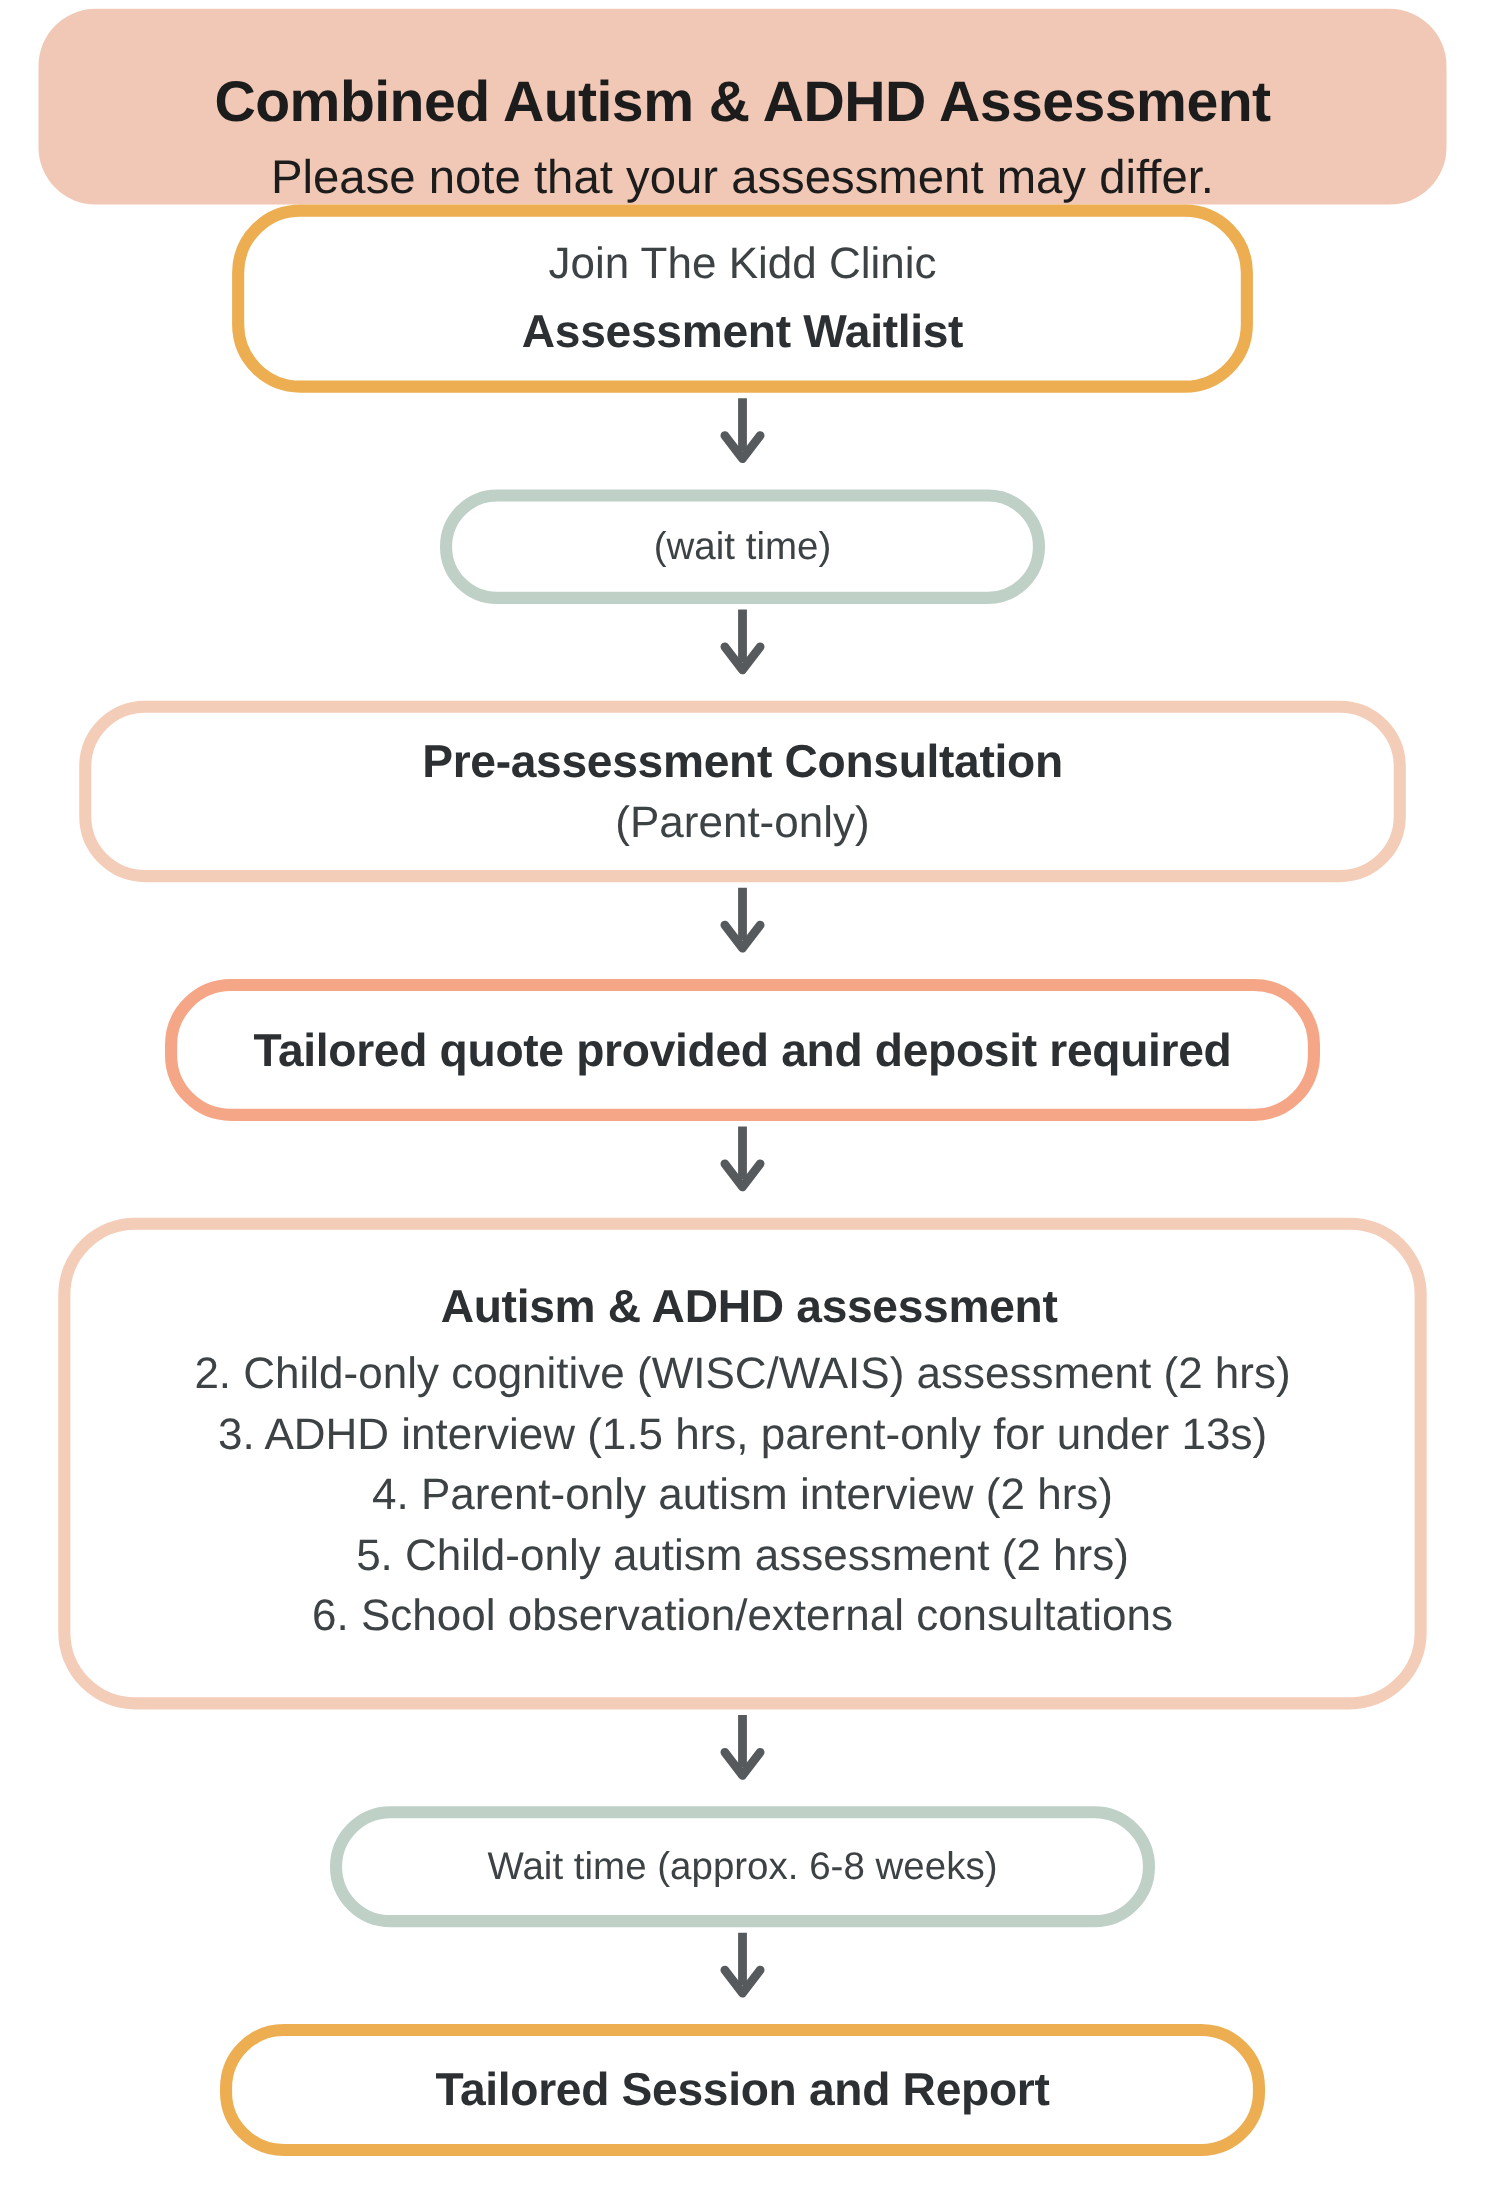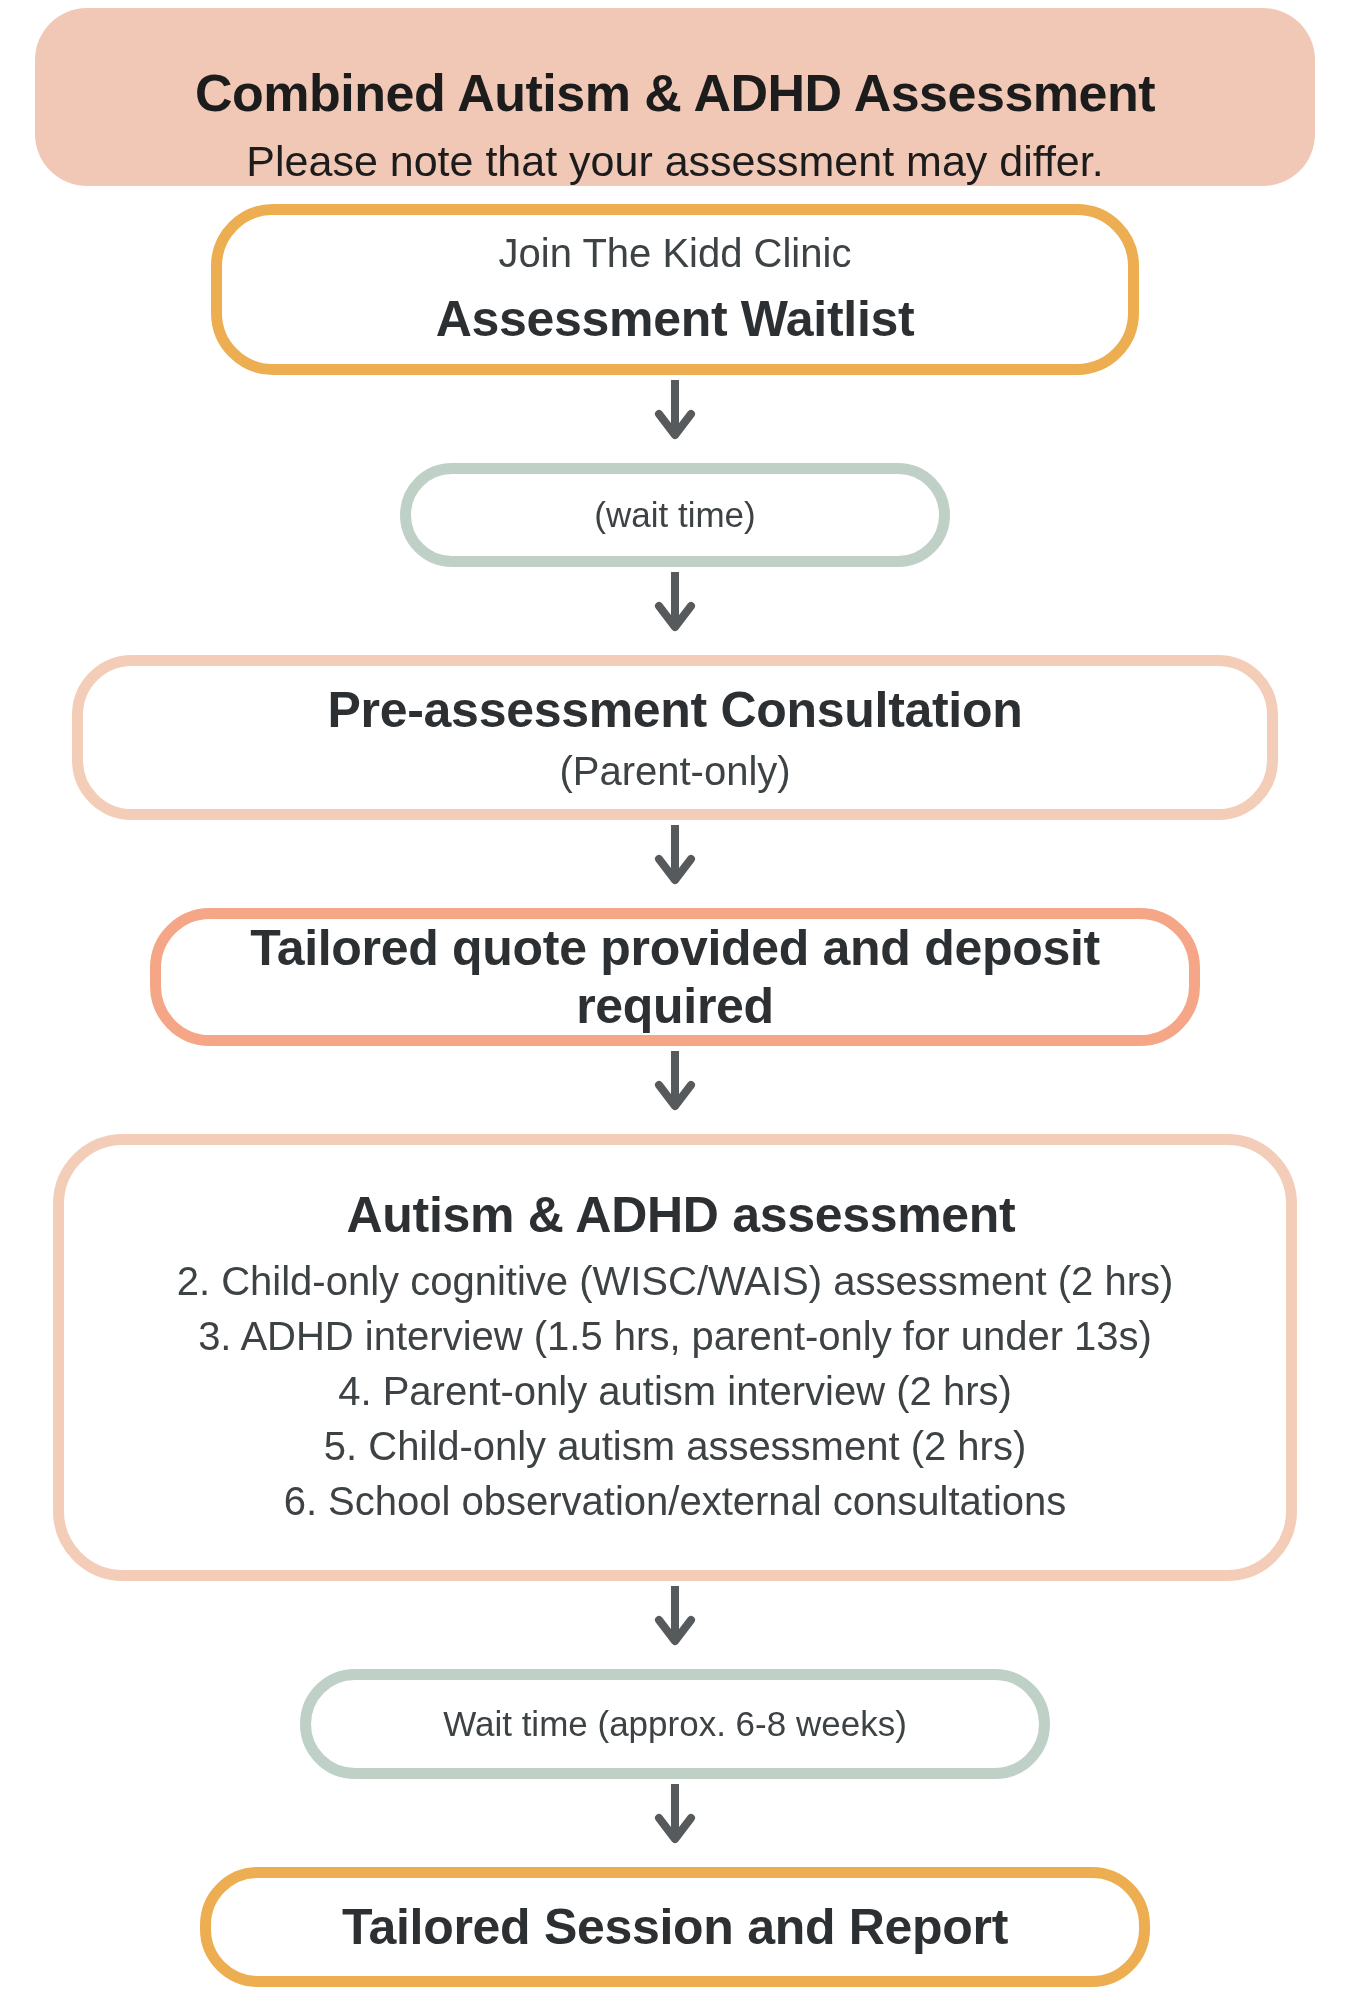--- a/index.html
+++ b/index.html
@@ -39,26 +39,26 @@
   .banner-subtitle{
     font-size:43px;font-weight:400;color:var(--banner-text);
   }
   .box{
     box-sizing:border-box;
     background:#ffffff;
     border-style:solid;border-width:11px;
     display:flex;flex-direction:column;justify-content:center;align-items:center;
     text-align:center;padding:0 30px;
   }
-  .t-bold{font-size:50px;font-weight:700;color:var(--text-strong);letter-spacing:-0.3px;}
+  .t-bold{font-size:42px;font-weight:700;color:var(--text-strong);letter-spacing:-0.3px;}
   .t-regular{font-size:40px;font-weight:400;color:var(--text-regular);}
   .t-italic{font-size:35px;font-weight:400;color:var(--text-regular);}
 
   .box-waitlist{
-    margin-top:18px;
+    margin-top:0;
     width:928px;min-height:171px;
     border-color:var(--yellow);border-radius:62px;gap:14px;
   }
   .box-wait1{
     width:550px;min-height:104px;
     border-color:var(--sage);border-radius:52px;
   }
   .box-preassessment{
     width:1206px;min-height:165px;
     border-color:var(--peach);border-radius:60px;gap:10px;

